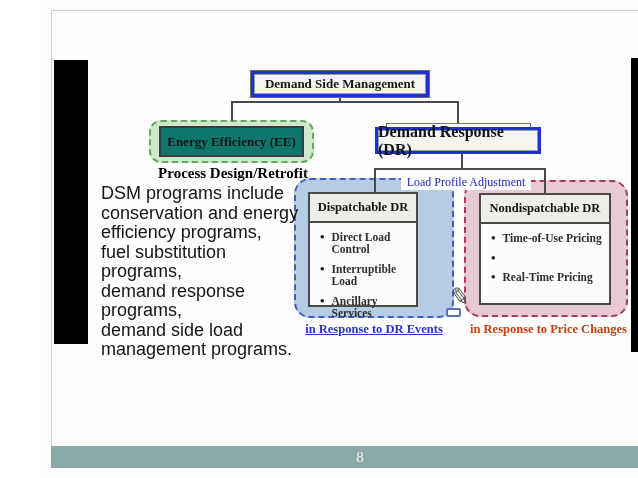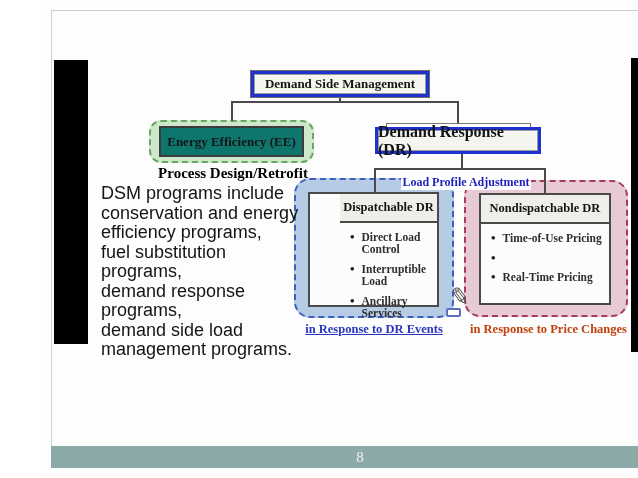--- a/index.html
+++ b/index.html
@@ -35,32 +35,32 @@
   
   .dr-shadow { position:absolute; left:345px; top:123px; width:145px; height:31px;
                background:#ffffff; border:1px solid #7a7a7a; z-index:3; }
   .dr-box { position:absolute; left:334px; top:127px; width:166px; height:27px;
             background:#f4f4f1; border:3px solid #1e32cf;
             box-shadow:inset 0 0 0 1px #9a9a9a;
             display:flex; align-items:center; justify-content:center;
             font-weight:bold; font-size:16px; color:#141414; z-index:4; }
 
   .lpa-label { position:absolute; left:360px; top:174px; width:130px; height:16px;
-               background:#fefefe; text-align:center; font-weight:bold; font-size:12px;
+               background:#fefefe; text-align:center; font-weight:normal; font-size:12px;
                color:#1c1fbd; z-index:6; line-height:16px; }
 
   
   .group { position:absolute; border-radius:16px; z-index:2; }
   .group-blue { left:253px; top:178px; width:160px; height:140px;
                 background:#b6cbe4; border:2px dashed #3d5fc2; }
   .group-pink { left:423px; top:180px; width:164px; height:137px;
                 background:#e7cad5; border:2px dashed #a53d57; }
 
   .panel { position:absolute; background:#fcfcfa; border:2px solid #4a4a4a; z-index:5; }
-  .panel-blue { left:267px; top:192px; width:131px; height:115px;padding-left:30px; }
+  .panel-blue { left:267px; top:192px; width:110px; height:115px; }
   .panel-pink { left:438px; top:193px; width:132px; height:112px; }
   .panel-header { height:29px; background:#efeeea; border-bottom:2px solid #4a4a4a;
                   display:flex; align-items:center; justify-content:center;
                   font-weight:bold; font-size:12.5px; color:#141414; }
   .panel ul { list-style:none; padding:8px 4px 0 10px; }
   .panel li { display:flex; align-items:baseline; gap:7px; margin-bottom:8px;
               font-weight:bold; font-size:11.5px; color:#2e2e2e; }
   .panel li .dot { font-size:13px; line-height:11px; color:#1a1a1a; }
 
   .resp-label { position:absolute; z-index:5; font-weight:bold; font-size:12.5px;

